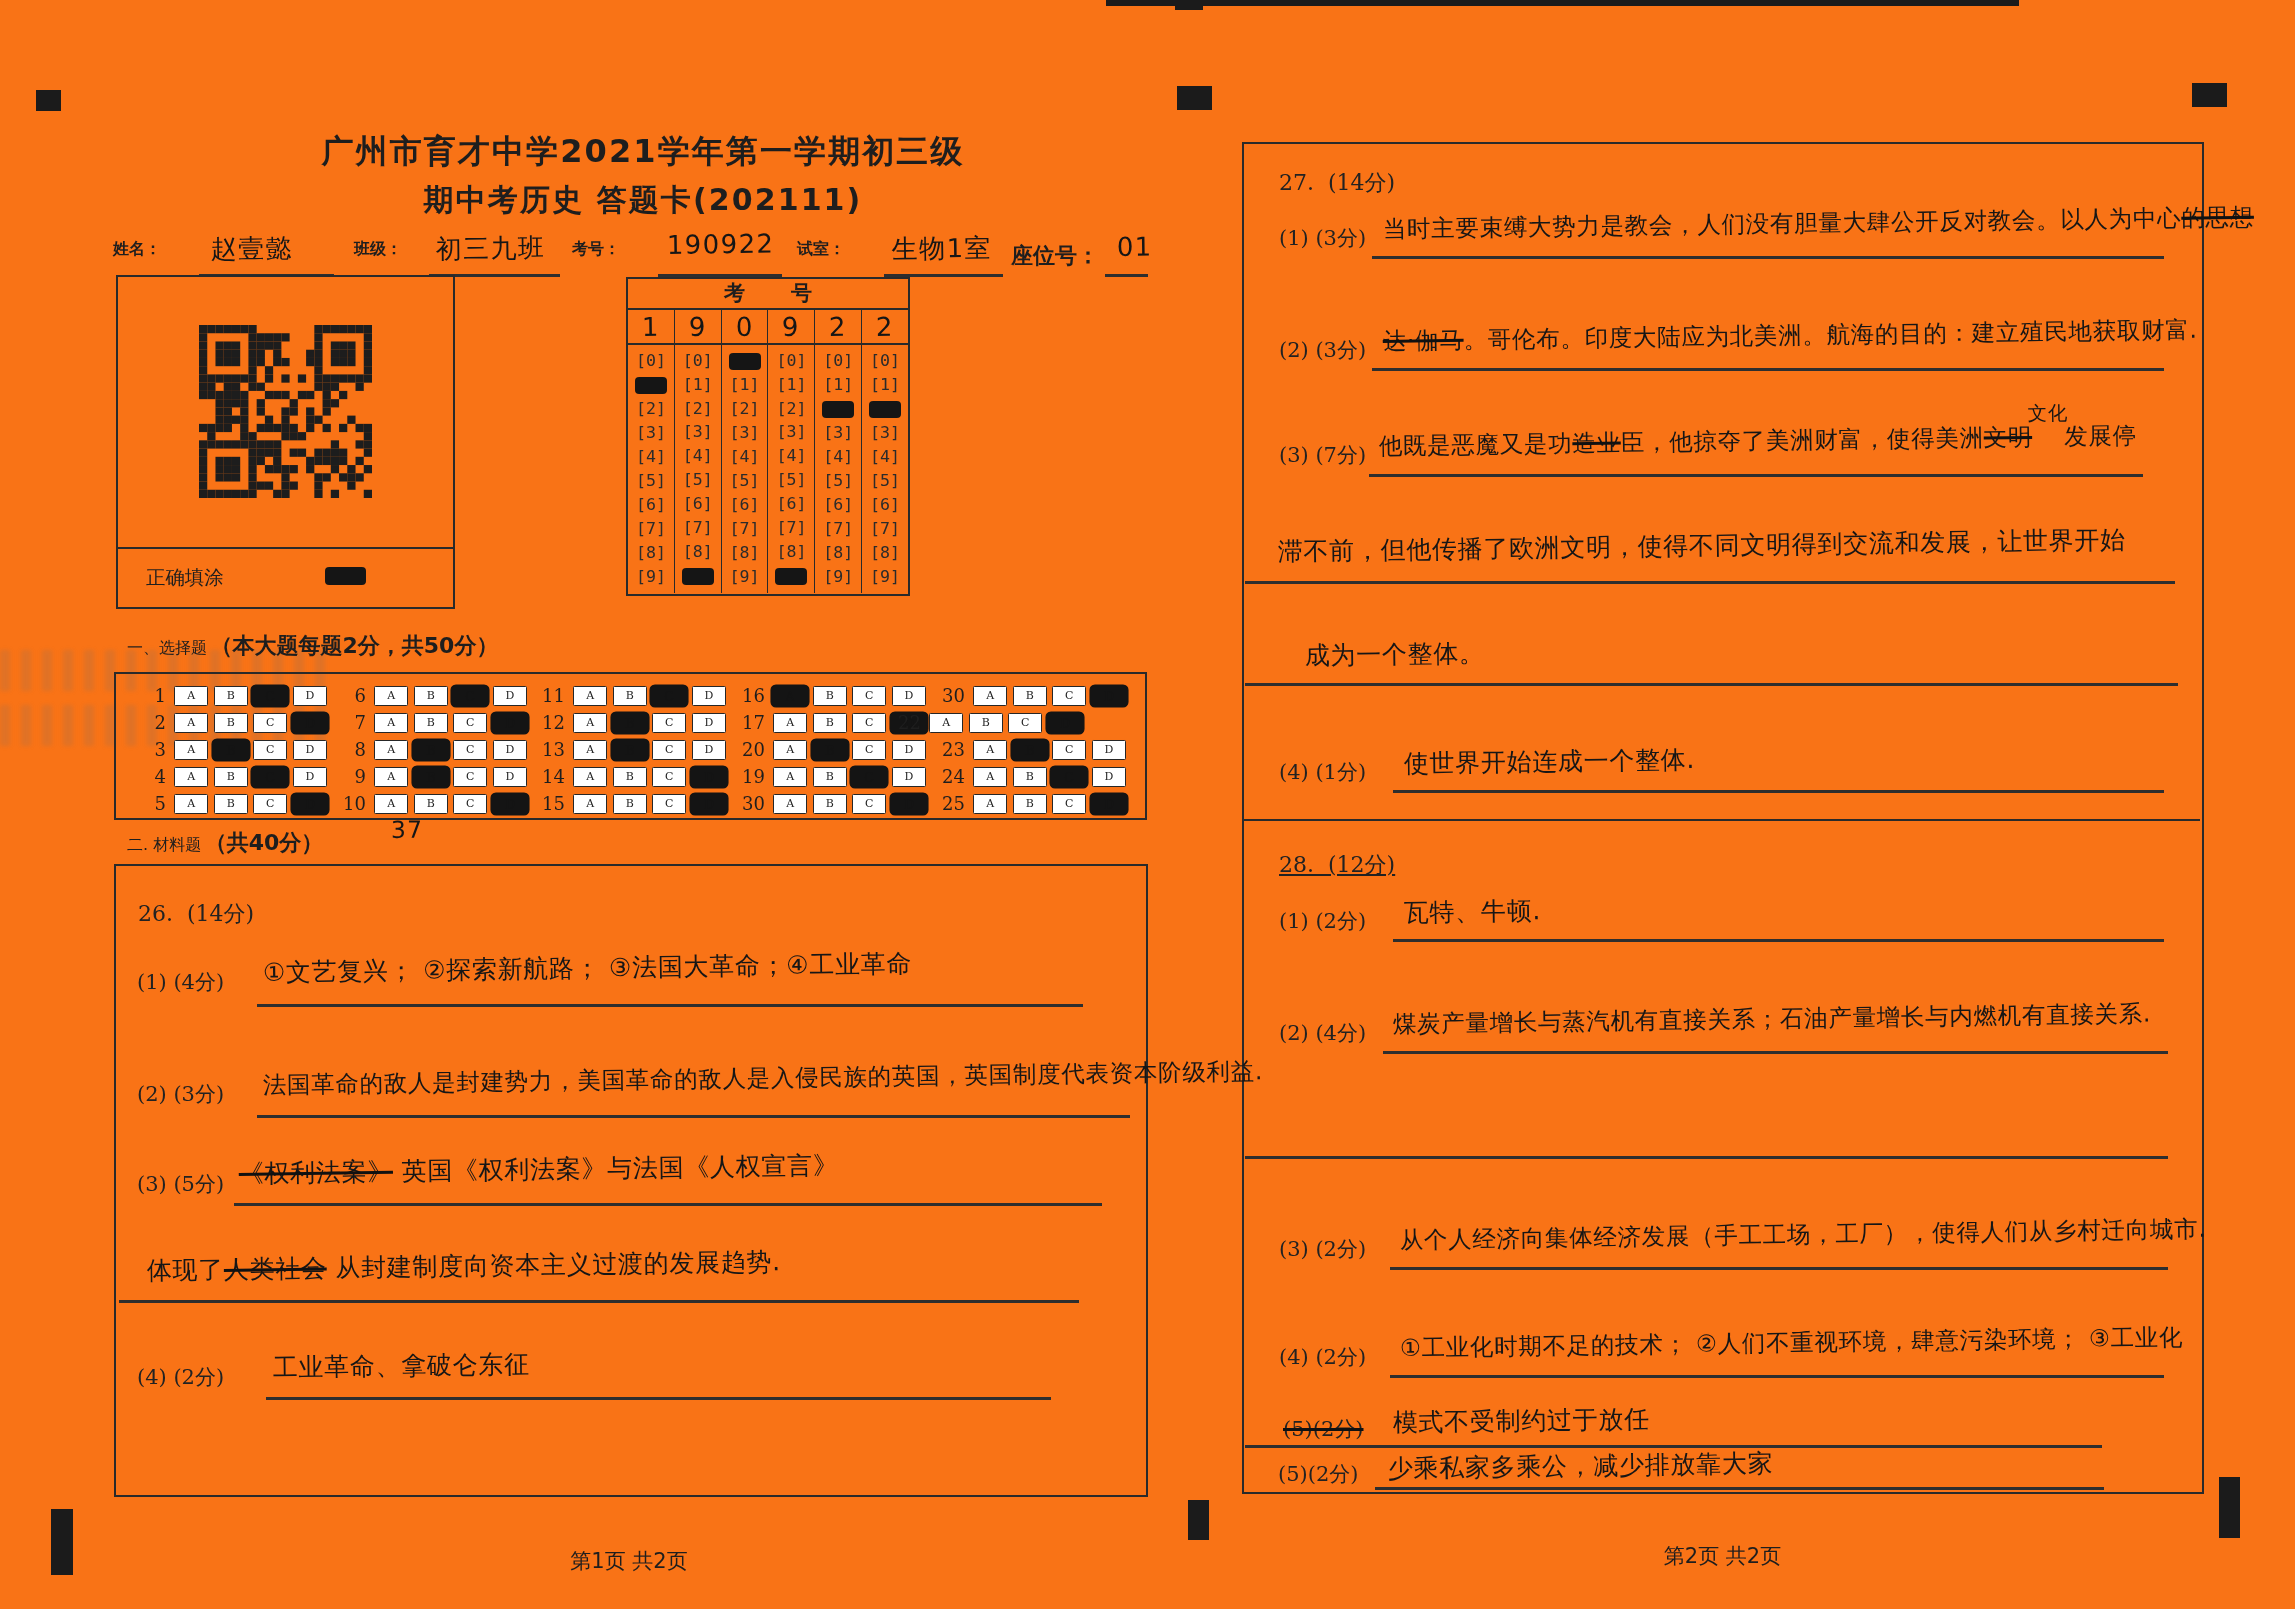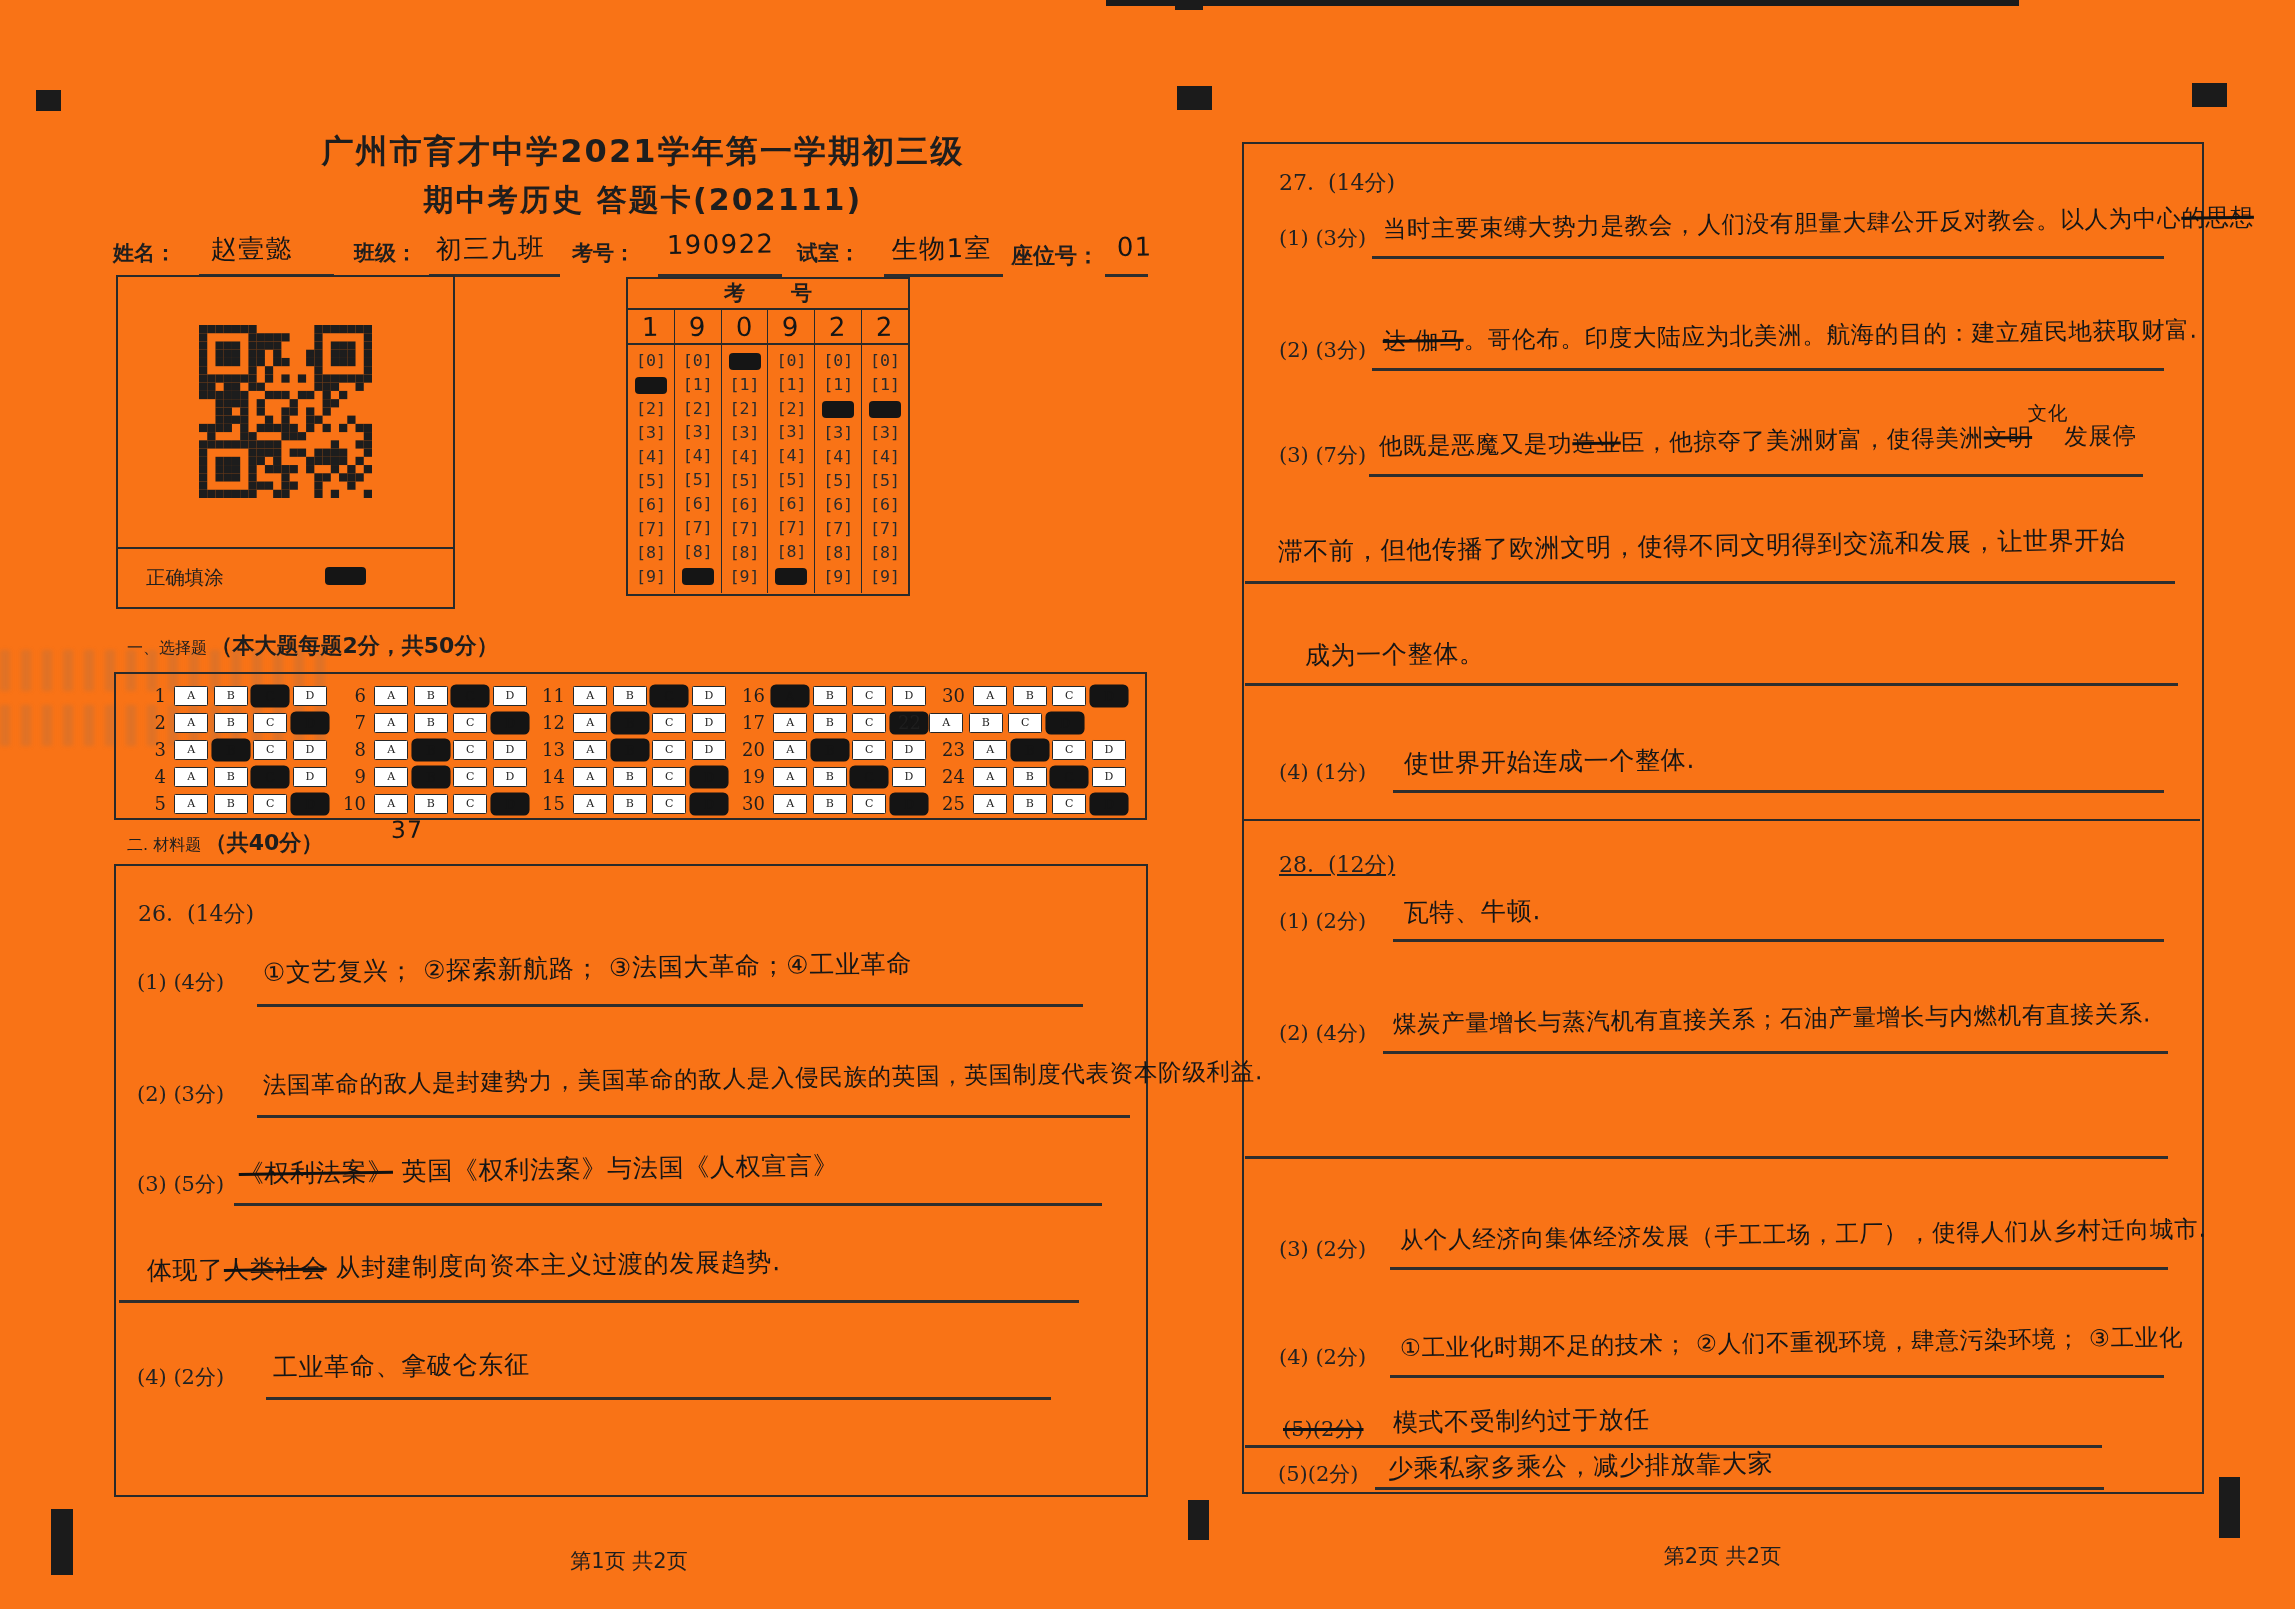--- a/index.html
+++ b/index.html
@@ -3,21 +3,21 @@
 <meta charset="utf-8">
 <style>
   html,body{margin:0;padding:0;background:#ddd;}
   .canvas{position:relative;width:2295px;height:1610px;background:#f97316;overflow:hidden;
           font-family:"DejaVu Sans",sans-serif;color:#1e1e1e;}
   .abs{position:absolute;}
   .mark{position:absolute;background:#1b1b1b;}
   .box{position:absolute;border:2.1px solid #2a2a2a;}
   .title1{font-size:32px;font-weight:bold;letter-spacing:2.1px;text-align:center;}
   .title2{font-size:30px;font-weight:bold;letter-spacing:2.1px;text-align:center;}
-  .lab{font-size:21px;font-weight:bold;white-space:nowrap;}
+  .lab{font-size:16px;font-weight:bold;white-space:nowrap;}
   .lab.small{font-size:22px;}
   .hw{font-size:26px;color:#161616;letter-spacing:1.4px;white-space:nowrap;transform:rotate(-0.8deg);transform-origin:left bottom;}
   .hw.ans{font-size:25px;letter-spacing:0.7px;}
   .uline{position:absolute;height:2.8px;background:#2e2e2e;}
   .q-label{font-size:21px;font-family:"DejaVu Serif",serif;white-space:nowrap;color:#222;}
   .q-head{font-size:22px;font-family:"DejaVu Serif",serif;white-space:nowrap;color:#222;}
   .xout{text-decoration:line-through;text-decoration-thickness:2.8px;text-decoration-color:#111;}
   .ins{position:relative;top:-25px;font-size:19.4px;margin:0 -4.1px;}
   .sec-head{font-size:16px;font-weight:normal;white-space:nowrap;margin-left:8px;}
   .sec-note{font-size:22px;font-weight:bold;}

